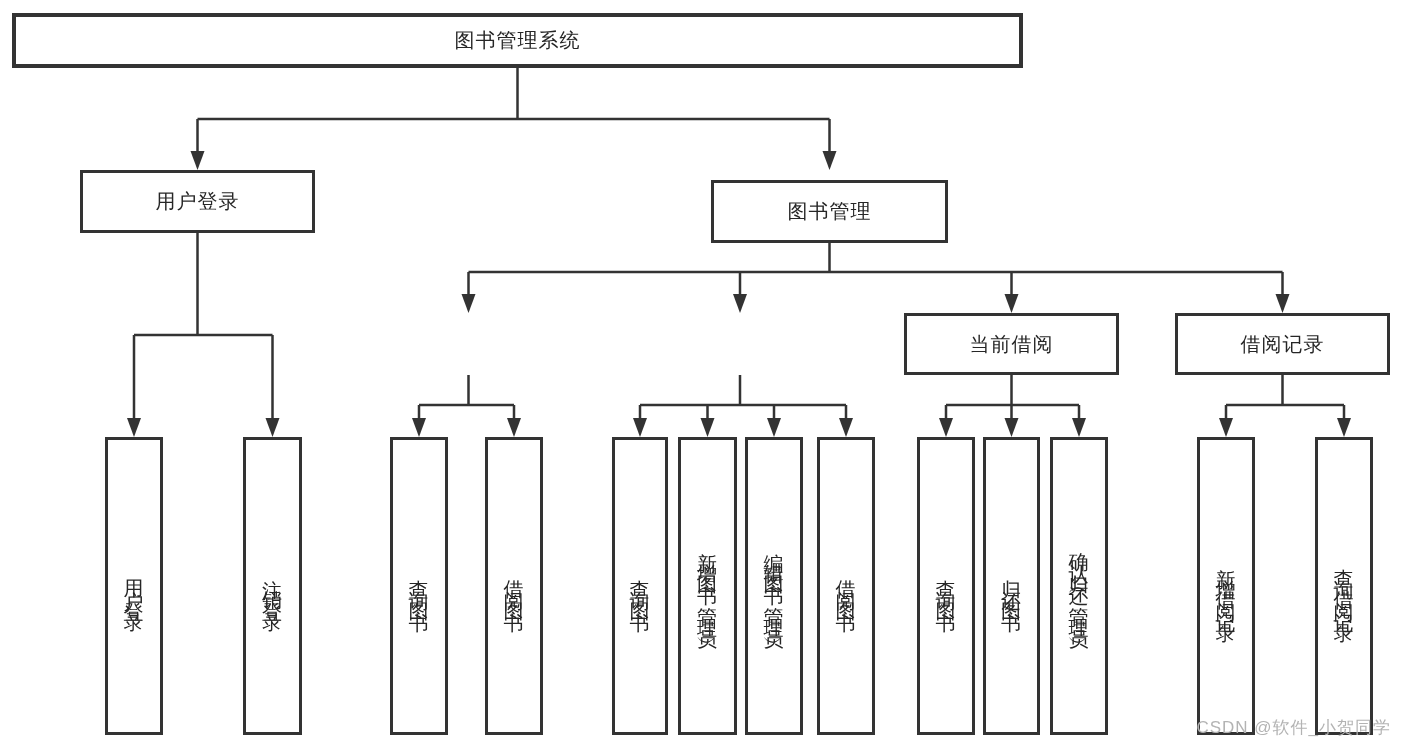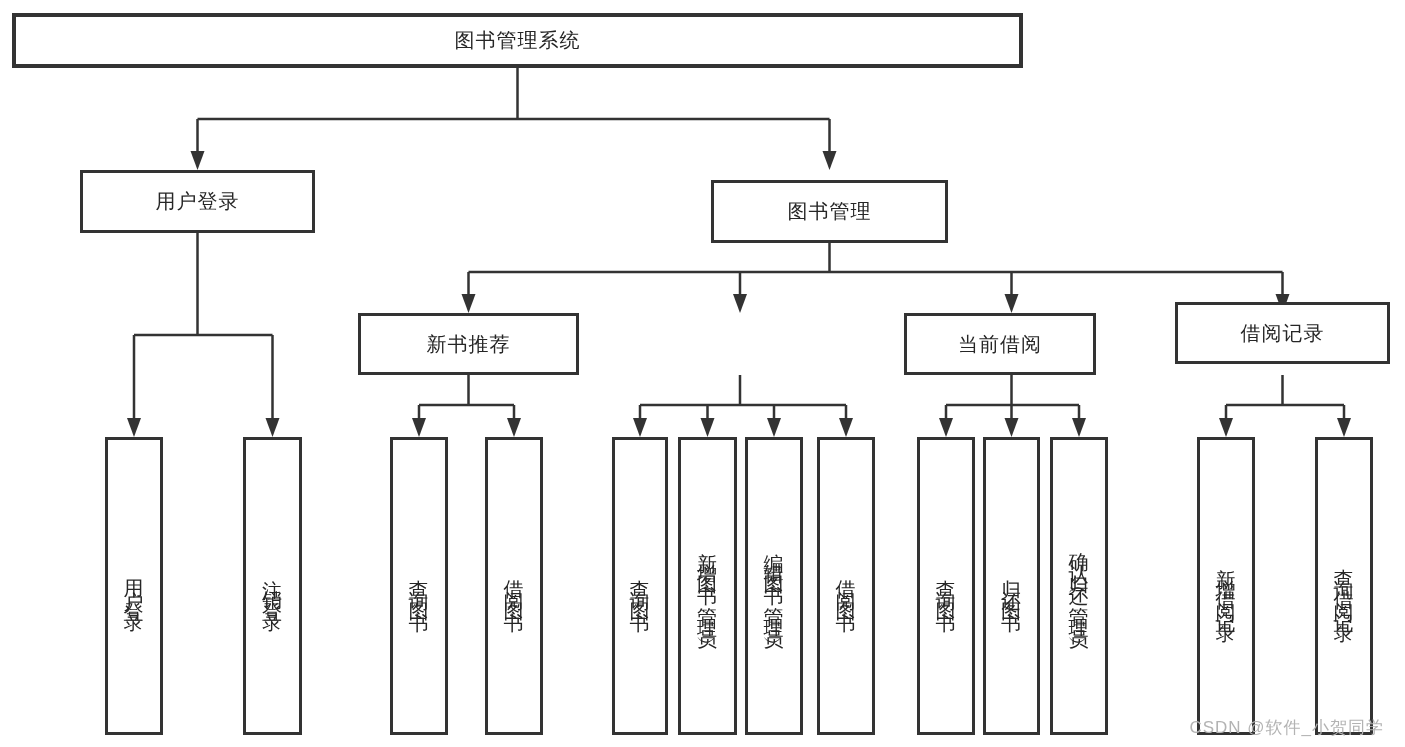--- a/index.html
+++ b/index.html
@@ -30,21 +30,21 @@
   .box .vlabel {
     writing-mode:vertical-rl;
     text-orientation:mixed;
     font-size:20px;
     letter-spacing:11px;
     line-height:1;
     white-space:nowrap;
   }
   .watermark {
     position:absolute;
-    right:21px;
+    right:14px;
     top:716px;
     font-size:17px;
     letter-spacing:1px;
     color:#b3b3b3;
     white-space:nowrap;
   }
 </style>
 </head>
 <body>
 
@@ -87,27 +87,24 @@
     <span class="hlabel">图书管理系统</span>
   </div>
 
   <div class="box" style="left:80px;top:170px;width:235px;height:63px">
     <span class="hlabel">用户登录</span>
   </div>
   <div class="box" style="left:711px;top:180px;width:237px;height:63px">
     <span class="hlabel">图书管理</span>
   </div>
 
-  <div class="box" style="left:358px;top:313px;width:221px;height:62px">
-    <span class="hlabel">新书推荐</span>
-  </div>
-  <div class="box" style="left:904px;top:313px;width:192px;height:62px">
+  <div class="box" style="left:904px;top:313px;width:215px;height:62px">
     <span class="hlabel">当前借阅</span>
   </div>
-  <div class="box" style="left:1175px;top:302px;width:215px;height:62px">
+  <div class="box" style="left:1175px;top:313px;width:215px;height:62px">
     <span class="hlabel">借阅记录</span>
   </div>
 
   <div class="box" style="left:105px;top:437px;width:58px;height:298px">
     <span class="vlabel">用户登录</span>
   </div>
   <div class="box" style="left:243px;top:437px;width:59px;height:298px">
     <span class="vlabel">注销登录</span>
   </div>
 

